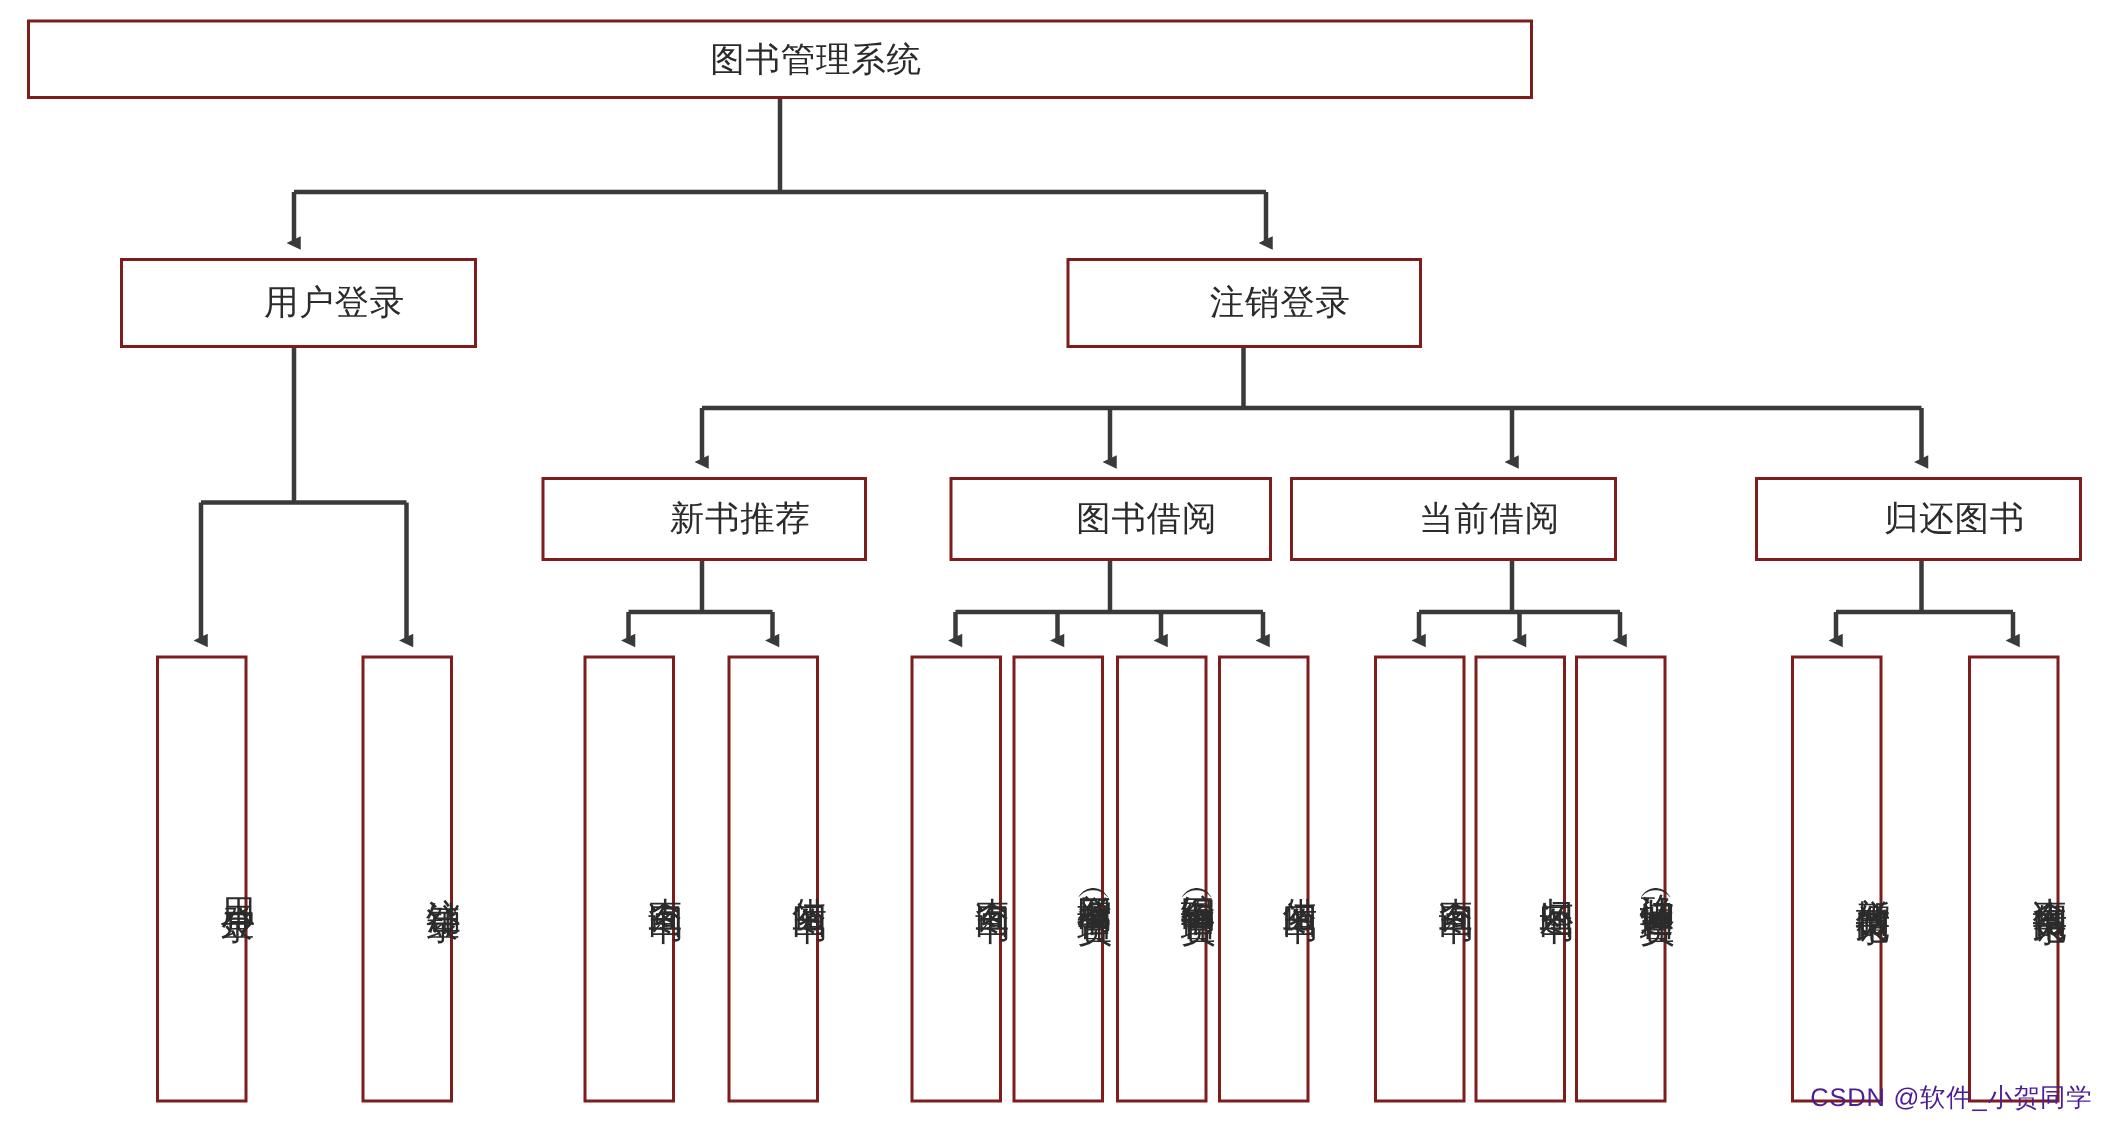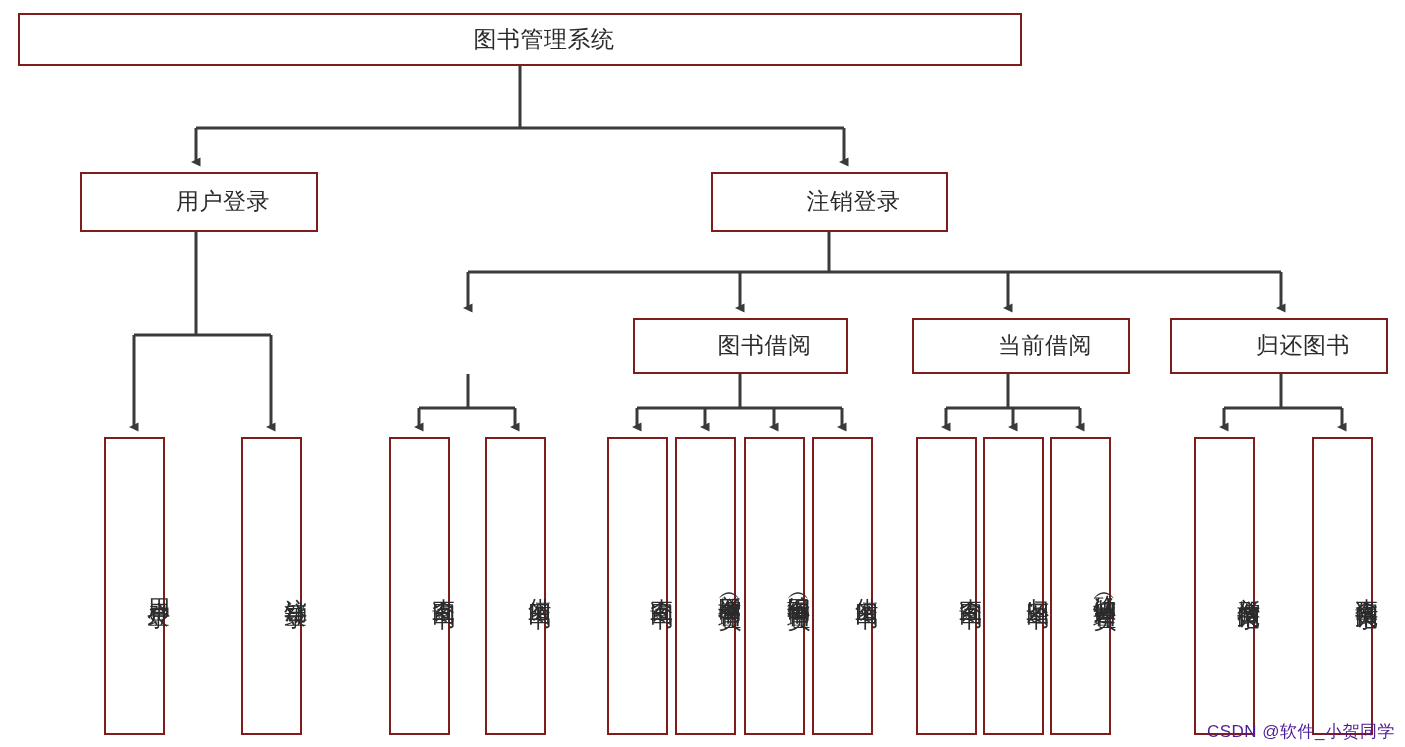--- a/index.html
+++ b/index.html
@@ -143,26 +143,29 @@
   </div>
 
   <div class="node h-node" style="left:80px; top:172px; width:238px; height:60px;">
     <span class="node-label">用户登录</span>
   </div>
 
   <div class="node h-node" style="left:711px; top:172px; width:237px; height:60px;">
     <span class="node-label">注销登录</span>
   </div>
 
+  <div class="node h-node" style="left:361px; top:318px; width:217px; height:56px;">
+    <span class="node-label">新书推荐</span>
+  </div>
 
   <div class="node h-node" style="left:633px; top:318px; width:215px; height:56px;">
     <span class="node-label">图书借阅</span>
   </div>
 
-  <div class="node h-node" style="left:912px; top:318px; width:218px; height:56px;">
+  <div class="node h-node" style="left:860px; top:318px; width:218px; height:56px;">
     <span class="node-label">当前借阅</span>
   </div>
 
   <div class="node h-node" style="left:1170px; top:318px; width:218px; height:56px;">
     <span class="node-label">归还图书</span>
   </div>
 
   <div class="node v-node" style="left:104px; top:437px; width:61px; height:298px;">
     <span class="node-label">用户登录</span>
   </div>

